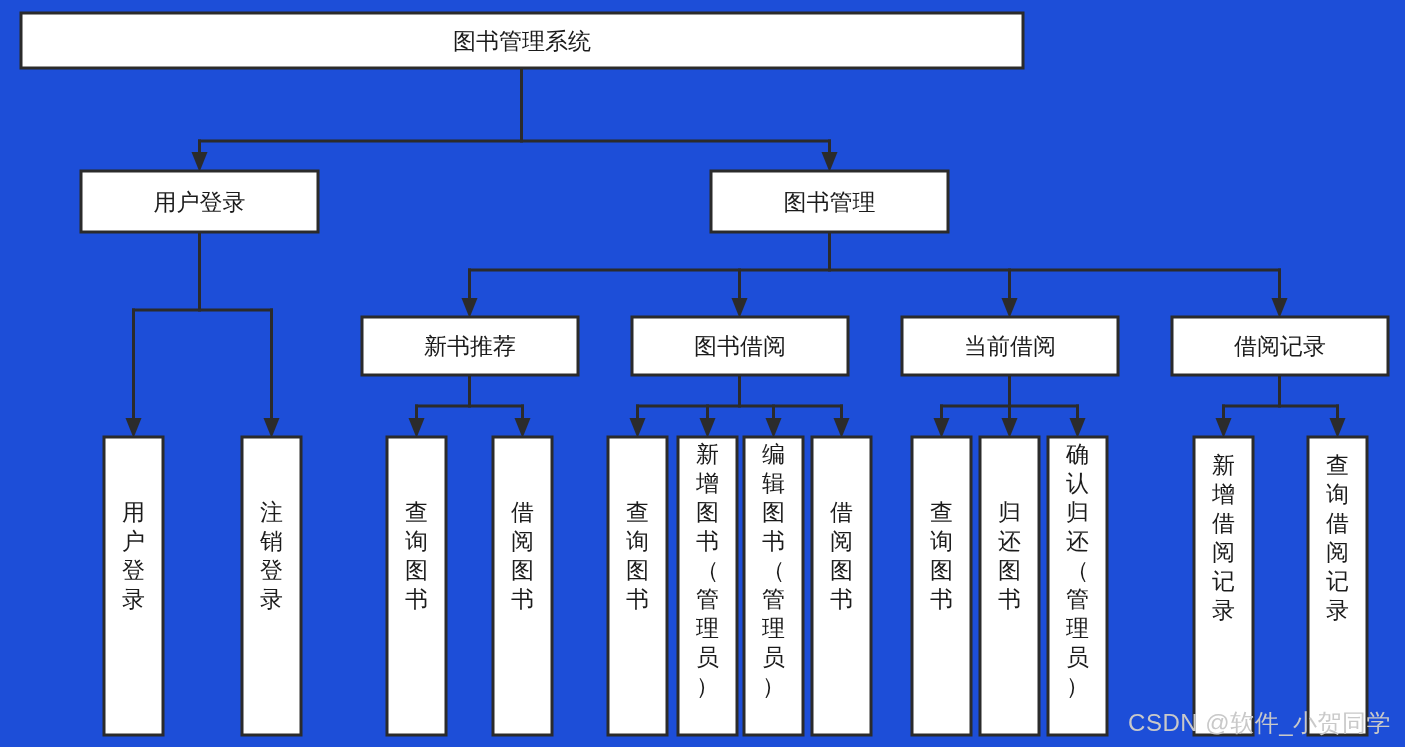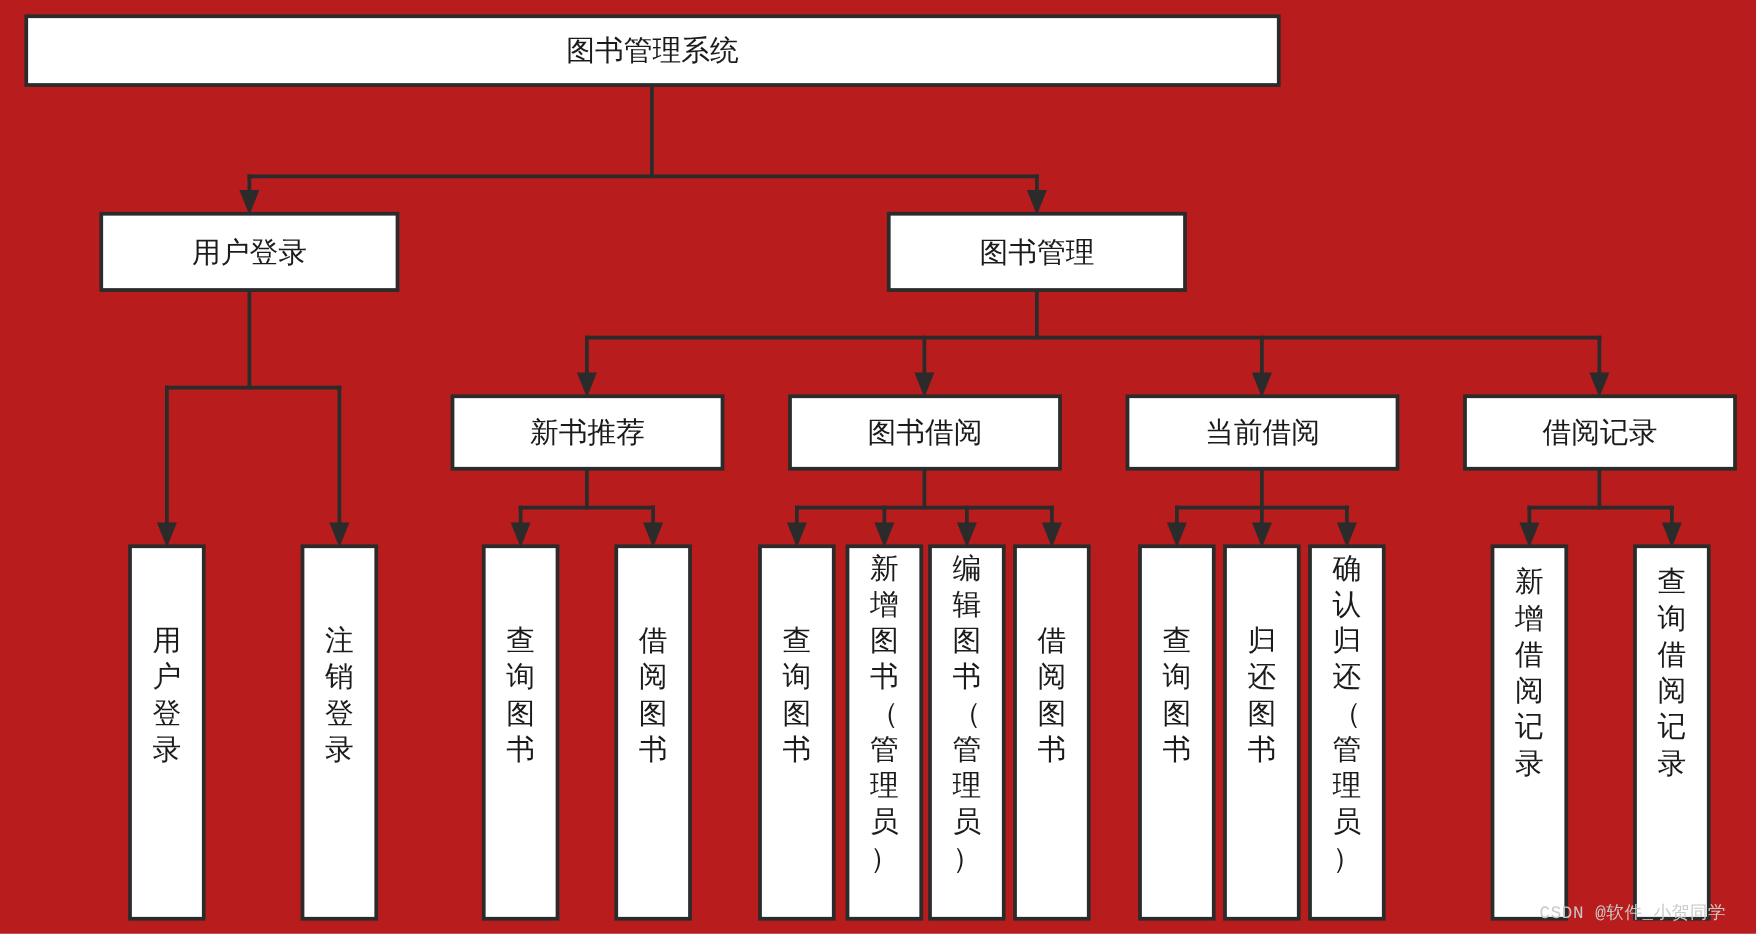--- a/index.html
+++ b/index.html
@@ -11,21 +11,21 @@
   body {
     width: 1405px;
     height: 747px;
     font-family: "DejaVu Sans", "Liberation Sans", sans-serif;
     overflow: hidden;
   }
   #diagram-root {
     position: relative;
     width: 1405px;
     height: 747px;
-    background: #b91c1c;
+    background: #1d4ed8;
     text-align: center;
   }
   svg.tree {
     position: absolute;
     left: 0;
     top: 0;
     width: 1405px;
     height: 747px;
     display: block;
   }
@@ -54,24 +54,24 @@
   }
   .node-label-vertical {
     fill: #1b1b1b;
     font-family: "DejaVu Sans", "Liberation Sans", sans-serif;
     font-size: 23px;
     text-anchor: middle;
     white-space: pre;
   }
   .watermark {
     position: absolute;
-    right: 24px;
+    right: 14px;
     bottom: 8px;
-    font-family: Liberation Mono, monospace;
-    font-size: 14px;
+    font-family: Liberation Sans, sans-serif;
+    font-size: 24px;
     color: #c9c9c9;
     letter-spacing: 0.5px;
     user-select: none;
     pointer-events: none;
     white-space: nowrap;
   }
 </style>
 </head>
 <body>
 

